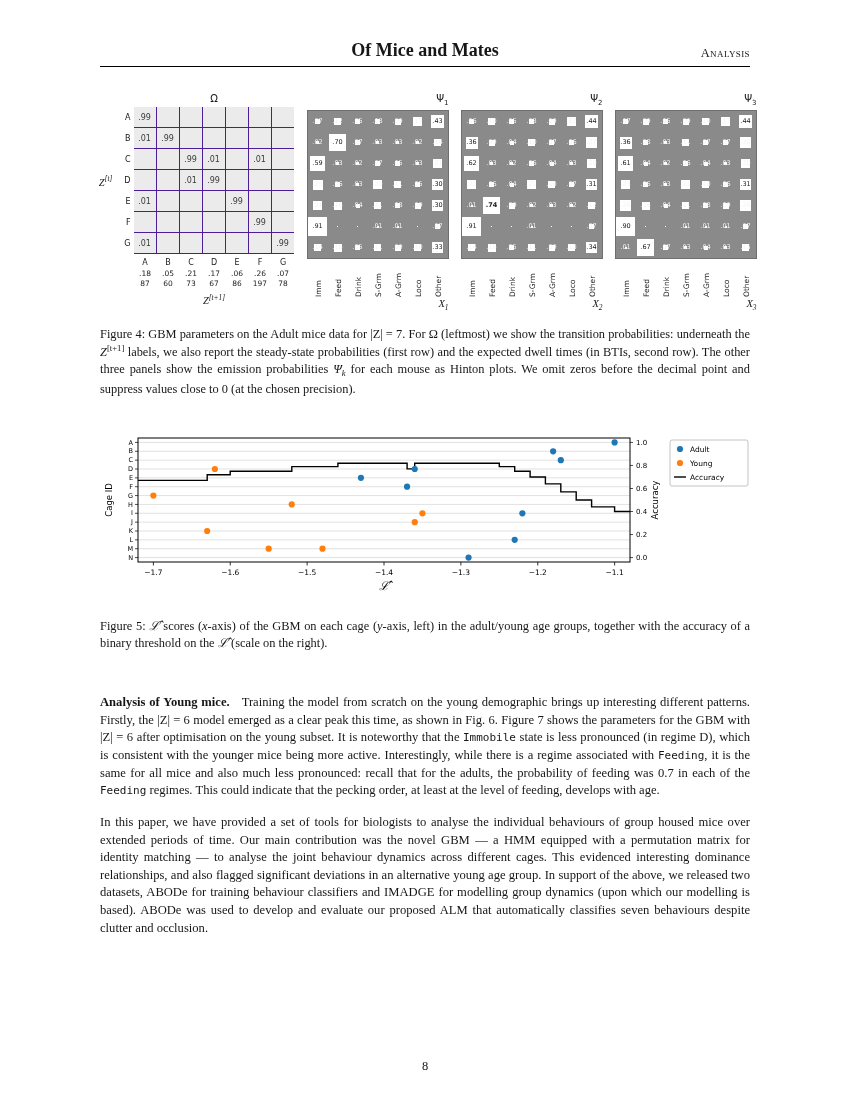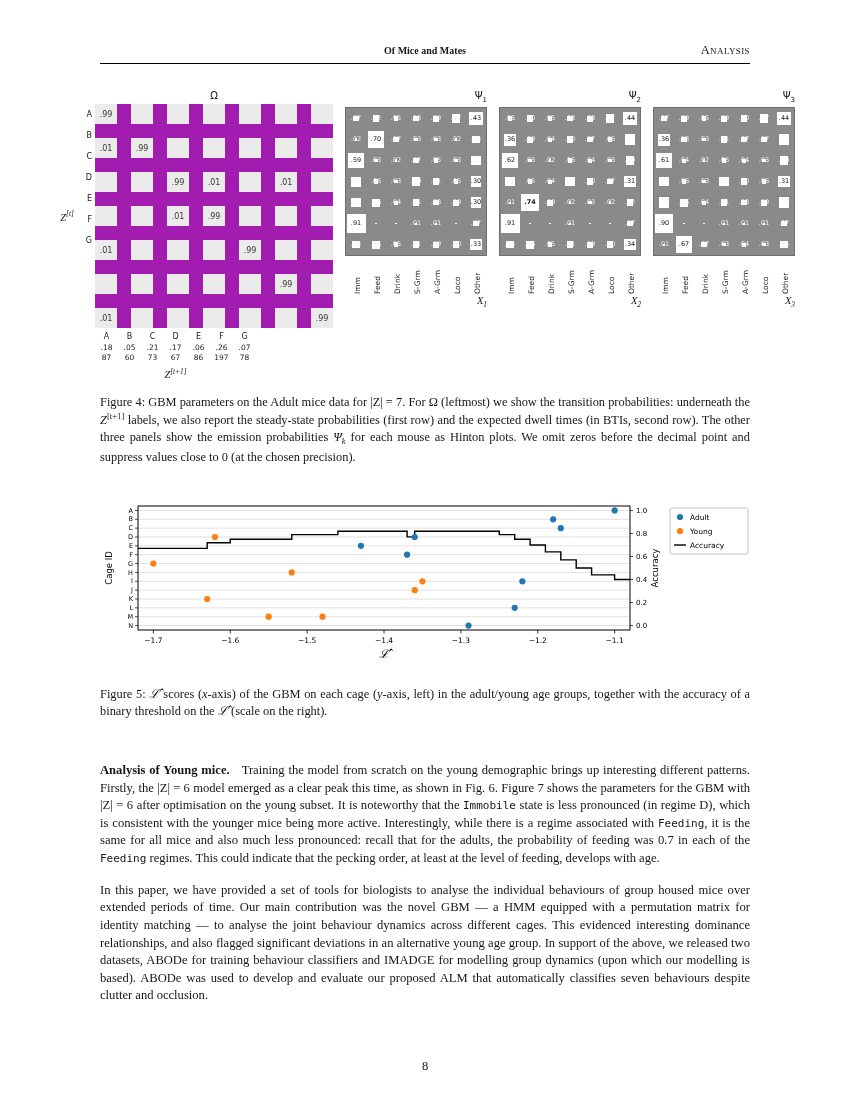--- a/index.html
+++ b/index.html
@@ -4,41 +4,41 @@
 <style>
   * { margin:0; padding:0; box-sizing:border-box; }
   html,body { background:#ffffff; }
   .page { width:850px; height:1100px; position:relative; background:#fff;
           font-family:"Liberation Serif", serif; color:#161616; overflow:hidden; }
   .content { padding:40px 100px 0 100px; }
 
   
   .running-head { position:relative; text-align:center; border-bottom:1px solid #000;
                   padding-bottom:5px; }
-  .running-title { font-weight:bold; font-size:10px; }
+  .running-title { font-weight:bold; font-size:18px; }
   .preprint-tag { position:absolute; right:0; bottom:5px; font-size:12.5px;
                   font-variant:small-caps; letter-spacing:.4px; }
 
   
   .fig4 { margin-top:26px; display:flex; justify-content:center; gap:12px; }
   .panel-title { font-family:"DejaVu Sans", sans-serif; font-size:10px; margin-bottom:3px;
                  text-align:center; }
   .sub { vertical-align:sub; font-size:70%; }
   .sup { vertical-align:super; font-size:70%; }
   .math-it { font-style:italic; }
 
   .omega-block { display:flex; flex-direction:column; }
   .omega-body { display:flex; align-items:stretch; }
   .z-axis-label { width:24px; display:flex; align-items:center; justify-content:center;
                   font-size:10.5px; }
   .omega-rowlabels { width:16px; display:flex; flex-direction:column; }
   .om-rowlab { height:21px; display:flex; align-items:center; justify-content:flex-end;
                font-family:"DejaVu Sans", sans-serif; font-size:8px; padding-right:3px; }
   .omega-grid { display:grid; grid-template-columns:repeat(7,22px); grid-auto-rows:20px;
-                gap:14px; background:#a21caf; align-content:start; }
+                gap:1px; background:#4c1d95; align-content:start; }
   .om-cell { background:#ebebeb; display:flex; align-items:center; justify-content:center;
              font-family:"DejaVu Sans", sans-serif; font-size:8px; color:#3a3a3a; }
   .omega-footer { display:grid; grid-template-columns:repeat(7,23px); margin-left:40px;
                   margin-top:3px; }
   .om-fcol { display:flex; flex-direction:column; align-items:center;
              font-family:"DejaVu Sans", sans-serif; font-size:7.5px; line-height:1.45;
              color:#222; }
   .om-fcol .om-letter { font-size:8px; }
   .omega-xaxis-label { margin-left:40px; text-align:center; width:161px; font-size:10.5px;
                        margin-top:2px; }

